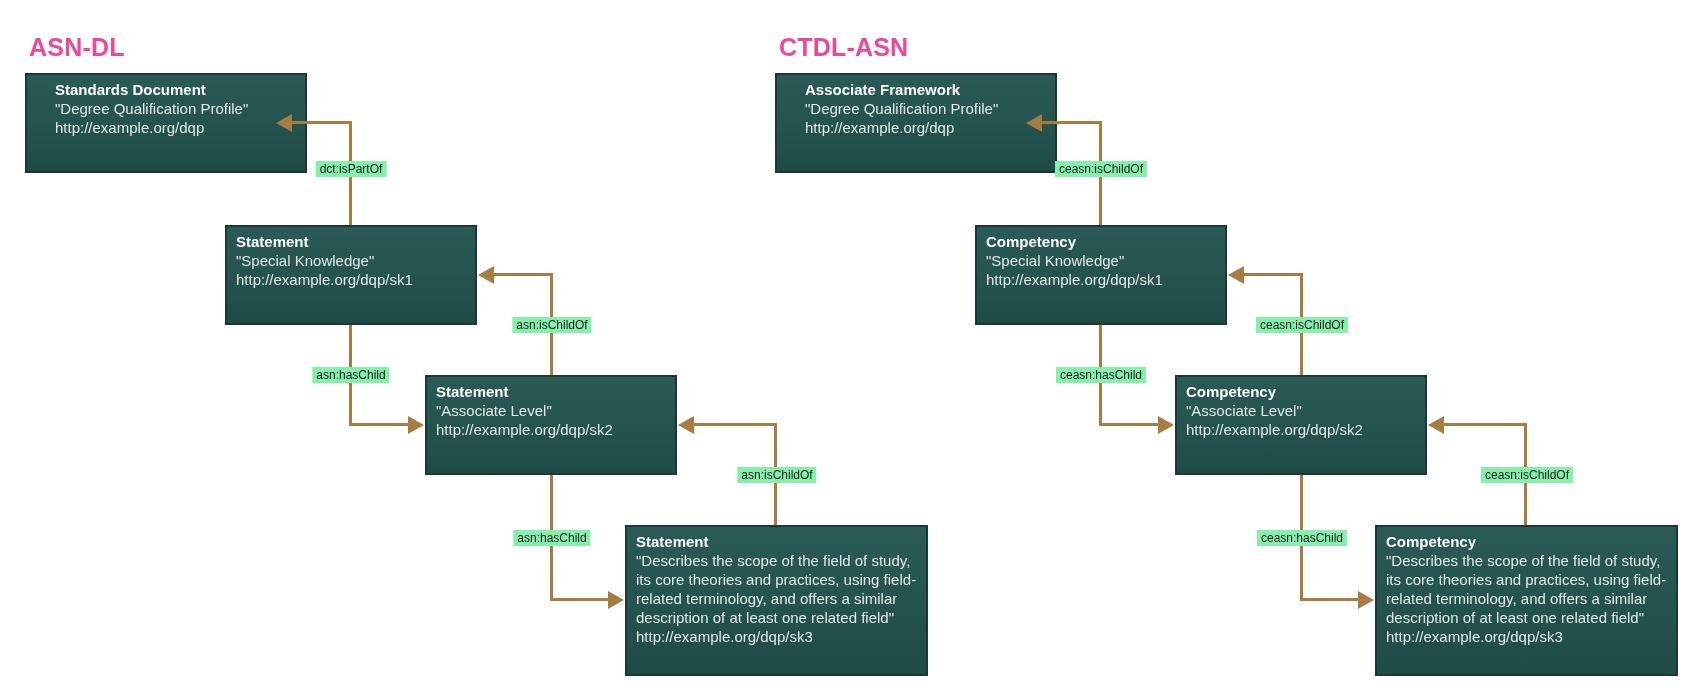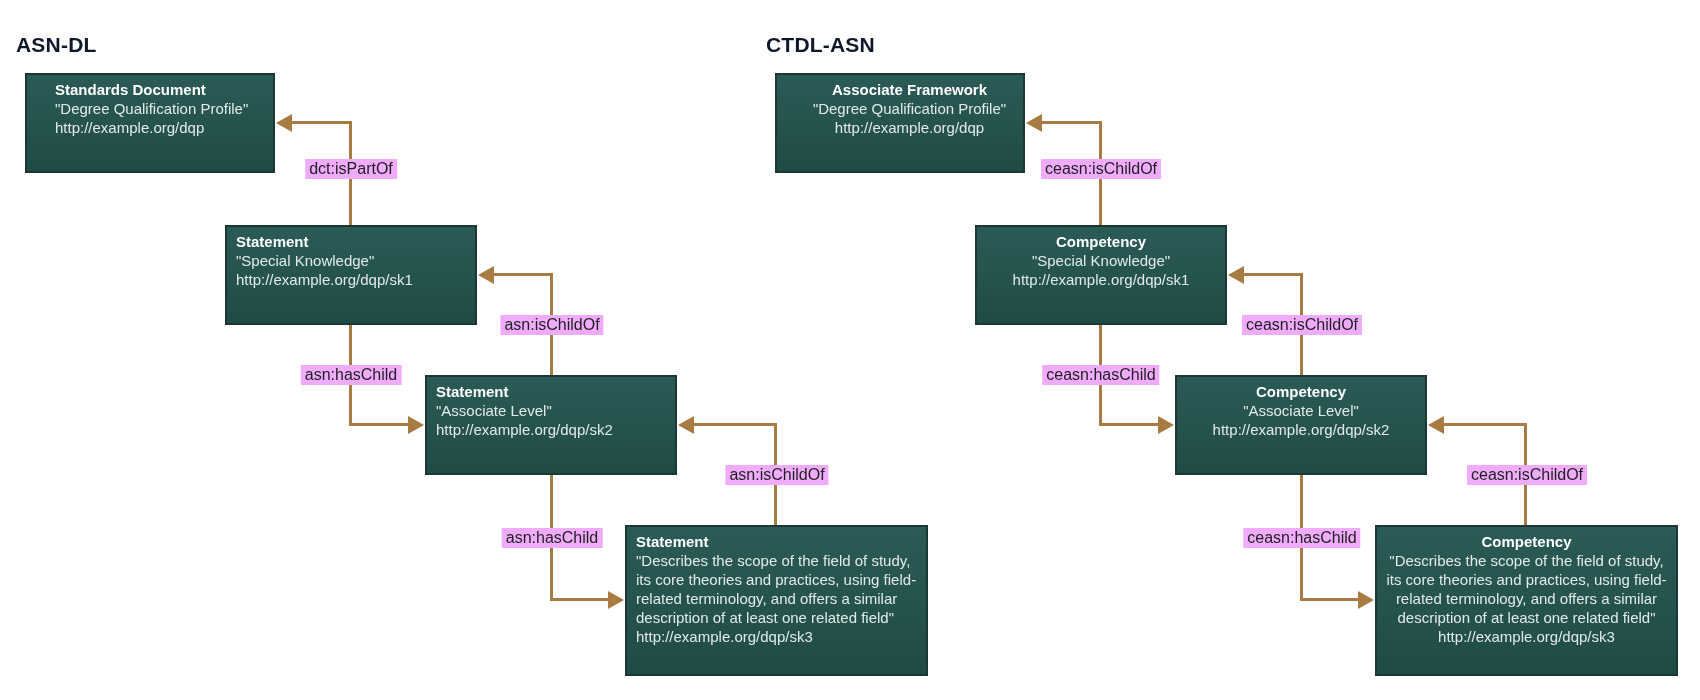--- a/index.html
+++ b/index.html
@@ -8,40 +8,40 @@
     font-family: "Liberation Sans", "DejaVu Sans", sans-serif;
   }
   .canvas {
     position: relative;
     width: 1700px; height: 700px;
     background: #ffffff;
     overflow: hidden;
   }
   .dgroup { position: absolute; top: 0; width: 950px; height: 700px; }
   #group-asn  { left: 0; }
-  #group-ctdl { left: 750px; text-align: center; }
+  #group-ctdl { left: 750px; }
 
   .dtitle {
-    position: absolute; left: 16px; top: 33px;
-    font-size: 21px; font-weight: bold; color: #0f172a;
+    position: absolute; left: 29px; top: 33px;
+    font-size: 25px; font-weight: bold; color: #ec4899;
     letter-spacing: 0.2px; white-space: nowrap;
   }
 
   .nodebox {
     position: absolute; box-sizing: border-box;
     background: linear-gradient(to bottom, #2b5b57 0%, #1f4b45 100%);
     border: 2px solid #1c3835;
     padding: 5px 9px;
     font-size: 15px; line-height: 19px;
     color: #e3eae7;
   }
   .nodebox .btype { font-weight: bold; color: #ffffff; white-space: nowrap; }
   .nodebox .bline { white-space: nowrap; }
 
-  .box1 { left: 25px;  top: 73px;  width: 250px; height: 100px; padding-left: 28px; }
+  .box1 { left: 25px;  top: 73px;  width: 282px; height: 100px; padding-left: 28px; }
   .box2 { left: 225px; top: 225px; width: 252px; height: 100px; }
   .box3 { left: 425px; top: 375px; width: 252px; height: 100px; }
   .box4 { left: 625px; top: 525px; width: 303px; height: 151px; }
 
   .vline { position: absolute; width: 3px;  background: #a87b42; }
   .hline { position: absolute; height: 3px; background: #a87b42; }
   .head-left {
     position: absolute; width: 0; height: 0;
     border-top: 9px solid transparent; border-bottom: 9px solid transparent;
     border-right: 16px solid #a87b42;
@@ -73,22 +73,22 @@
   .e4-vline { left: 774px; top: 425px; height: 100px; }
   .e4-label { left: 777px; top: 475px; }
   
   .e5-vline { left: 550px; top: 475px; height: 126px; }
   .e5-hline { left: 550px; top: 598px; width: 59px; }
   .e5-head  { left: 608px; top: 591px; }
   .e5-label { left: 552px; top: 538px; }
 
   .elabel {
     position: absolute; transform: translate(-50%, -50%);
-    background: #f0abfc; padding: 1px 4px;
-    font-size: 16px; color: #1f1f1f; white-space: nowrap;
+    background: #86efac; padding: 1px 4px;
+    font-size: 12px; color: #1f1f1f; white-space: nowrap;
   }
 </style>
 </head>
 <body>
 
 <div class="canvas">
 
   <div class="dgroup" id="group-asn">
     <div class="dtitle">ASN-DL</div>
 

